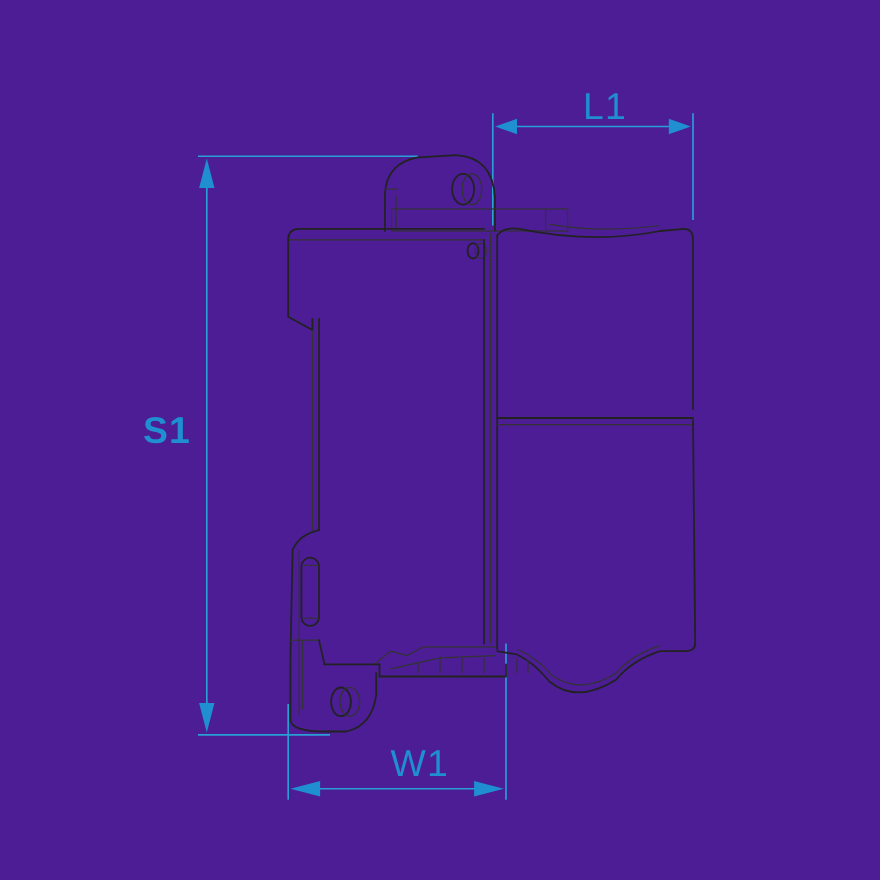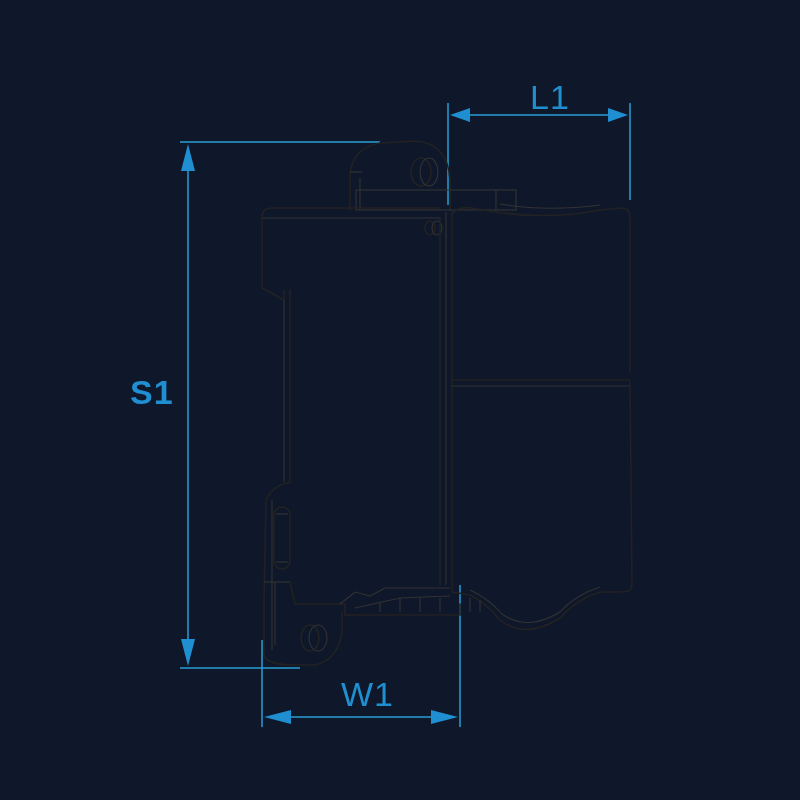--- a/index.html
+++ b/index.html
@@ -1,16 +1,16 @@
 <!DOCTYPE html>
 <html><head>
   <meta charset="utf-8">
   <style>
     html, body { margin: 0; padding: 0; background: #ffffff; }
-    #canvas { position: relative; width: 800px; height: 800px; background: #0f172a; overflow: hidden; }
+    #canvas { position: relative; width: 800px; height: 800px; background: #4c1d95; overflow: hidden; }
     svg { position: absolute; left: 0; top: 0; }
     .dim-label {
       position: absolute;
       font-family: "Liberation Sans", sans-serif;
       font-size: 34px;
       color: #1f8fd1;
       line-height: 1;
       letter-spacing: 1px;
     }
     .outline { fill: none; stroke: #222; stroke-width: 1.6; stroke-linejoin: round; stroke-linecap: round; }
@@ -99,14 +99,14 @@
       <line class="thin" x1="400" y1="598" x2="400" y2="612"></line>
       <line class="thin" x1="420" y1="598" x2="420" y2="612"></line>
       <line class="thin" x1="440" y1="598" x2="440" y2="612"></line>
       <line class="thin" x1="470" y1="598" x2="470" y2="612"></line>
       <line class="thin" x1="480" y1="600" x2="480" y2="612"></line>
     </g>
   </svg>
 
   <div class="dim-label" style="left:530px; top:80px;">L1</div>
   <div class="dim-label" style="left:130px; top:375px;font-weight:bold;">S1</div>
-  <div class="dim-label" style="left:341px; top:677px;">W1</div>
+  <div class="dim-label" style="left:355px; top:677px;">W1</div>
 </div>
 
 </body></html>

